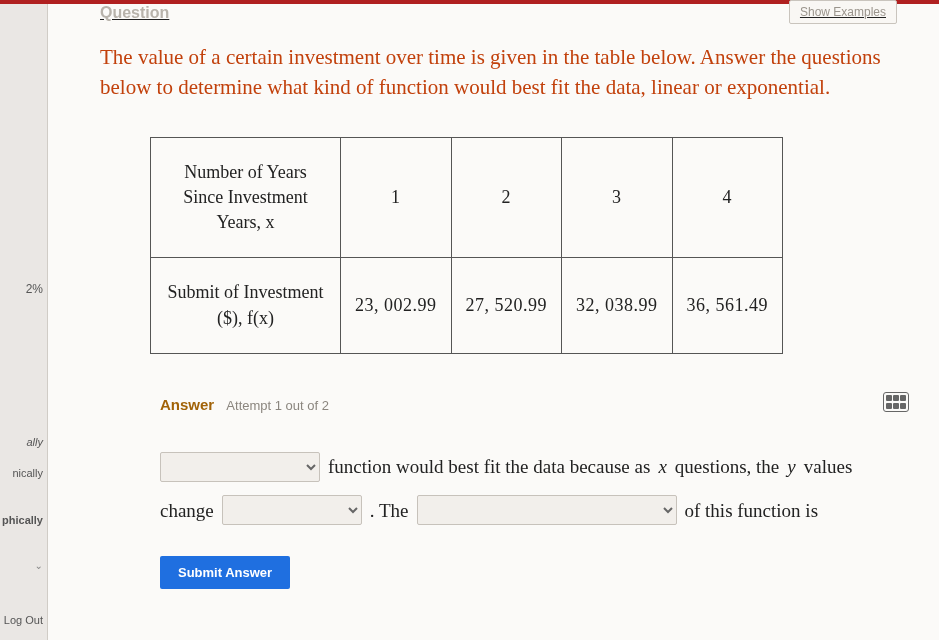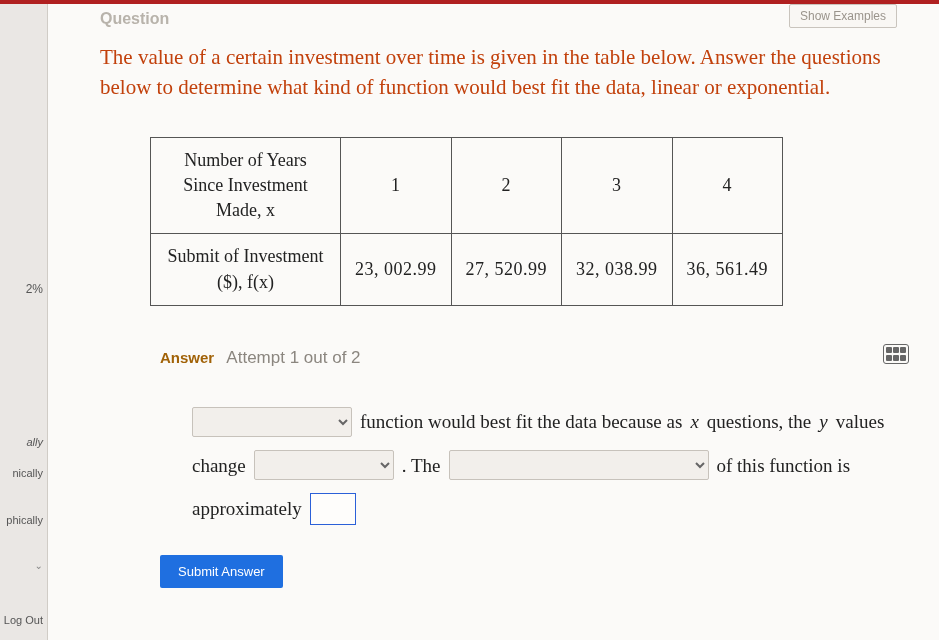--- a/index.html
+++ b/index.html
@@ -33,37 +33,38 @@
     padding-right: 4px;
   }
   .sidebar .item {
     position: absolute;
     right: 4px;
     white-space: nowrap;
   }
   .sidebar .pct { top: 278px; font-size: 12px; }
   .sidebar .ally { top: 432px; font-style: italic; }
   .sidebar .nically { top: 463px; }
-  .sidebar .phically { top: 510px; }
+  .sidebar .phically { top: 510px; font-weight: bold; }
   .sidebar .chev { top: 556px; font-size: 10px; color:#888; }
   .sidebar .logout { top: 610px; font-size: 11px; }
   .main {
     position: absolute;
     left: 48px;
     right: 0;
     top: 4px;
     bottom: 0;
     background: #fbfaf8;
     padding: 0 42px 0 52px;
   }
   .headerbar {
     display: flex;
     justify-content: space-between;
-    align-items: flex-end;
+    align-items: center;
     height: 24px;
+    text-decoration: underline;
   }
   .q-label {
     font-family: -apple-system, Helvetica, Arial, sans-serif;
     color: #b8b3ab;
     font-size: 16px;
     font-weight: 600;
     margin-top: -6px;
   }
   .show-examples {
     border: 1px solid #c9c4bd;
@@ -81,41 +82,41 @@
     color: #c2410c;
     margin-top: 14px;
   }
   .table-wrap { margin-top: 34px; margin-left: 50px; }
   table.data {
     border-collapse: collapse;
     font-size: 18px;
   }
   table.data td, table.data th {
     border: 1px solid #555;
-    padding: 10px 14px;
+    padding: 22px 14px;
     text-align: center;
     vertical-align: middle;
   }
   table.data .rowhead {
     width: 190px;
     font-weight: normal;
     line-height: 1.4;
   }
   table.data .val { font-variant-numeric: tabular-nums; letter-spacing: 0.5px; }
   .answer-block {
     margin-top: 42px;
     margin-left: 60px;
     position: relative;
   }
   .answer-head {
     font-family: -apple-system, Helvetica, Arial, sans-serif;
     font-size: 15px;
   }
   .answer-head .bold { font-weight: 700; color:#a16207; }
-  .answer-head .attempt { color: #8b867f; font-size: 17px; margin-left: 8px; }
+  .answer-head .attempt { color: #8b867f; font-size: 13px; margin-left: 8px; }
   .keypad-icon {
     position: absolute;
     right: -12px;
     top: -4px;
     width: 26px;
     height: 20px;
     border: 1.5px solid #666;
     border-radius: 3px;
     display: grid;
     grid-template-columns: repeat(3,1fr);
@@ -123,21 +124,21 @@
     gap: 1.5px;
     padding: 2px;
   }
   .keypad-icon span { background:#666; border-radius:1px; }
   .fill-lines {
     margin-top: 32px;
     font-size: 19px;
     line-height: 2.3;
     color: #222;
   }
-  .fill-lines .row { display:flex; align-items:center; flex-wrap:wrap; gap:6px 8px;margin-left:32px; }
+  .fill-lines .row { display:flex; align-items:center; flex-wrap:wrap; gap:6px 8px; }
   select.drop {
     font-family: -apple-system, Helvetica, Arial, sans-serif;
     font-size: 14px;
     color: #666;
     border: 1px solid #c7c2bb;
     background: #f2efeb;
     border-radius: 2px;
     height: 30px;
   }
   select.drop.small { width: 140px; }
@@ -151,21 +152,21 @@
     background: #fefdfb;
     font-size: 16px;
     text-align: center;
   }
   .submit-btn {
     margin-top: 24px;
     background: #1f6fe0;
     color: #fff;
     font-family: -apple-system, Helvetica, Arial, sans-serif;
     font-size: 13px;
-    font-weight: 400;
+    font-weight: 700;
     border: none;
     border-radius: 2px;
     padding: 9px 18px;
     cursor: pointer;
   }
 </style>
 </head>
 <body>
 
 <div class="topbar"></div>
@@ -188,21 +189,21 @@
 
   <p class="prompt">The value of a certain investment over time is given in the table below. Answer the questions below to determine what kind of function would best fit the data, linear or exponential.</p>
 
   <div class="table-wrap">
     <table class="data">
       <tbody>
           <tr>
         <th class="rowhead">
           <span>Number of Years</span><br>
           <span>Since Investment</span><br>
-          <span>Made, x</span>
+          <span>Years, x</span>
         </th>
         <td class="val">1</td>
         <td class="val">2</td>
         <td class="val">3</td>
         <td class="val">4</td>
       </tr>
       <tr>
         <th class="rowhead">
           <span>Submit of Investment</span><br>
           <span>($), f(x)</span>
@@ -239,22 +240,18 @@
         <span class="math-var">y</span>
         <span>values</span>
       </div>
       <div class="row">
         <span>change</span>
         <select class="drop small"><option></option></select>
         <span>. The</span>
         <select class="drop large"><option></option></select>
         <span>of this function is</span>
       </div>
-      <div class="row">
-        <span>approximately</span>
-        <input class="numbox" style="">
-      </div>
     </div>
 
     <button class="submit-btn">Submit Answer</button>
   </div>
 
 </div>
 
 </body></html>

